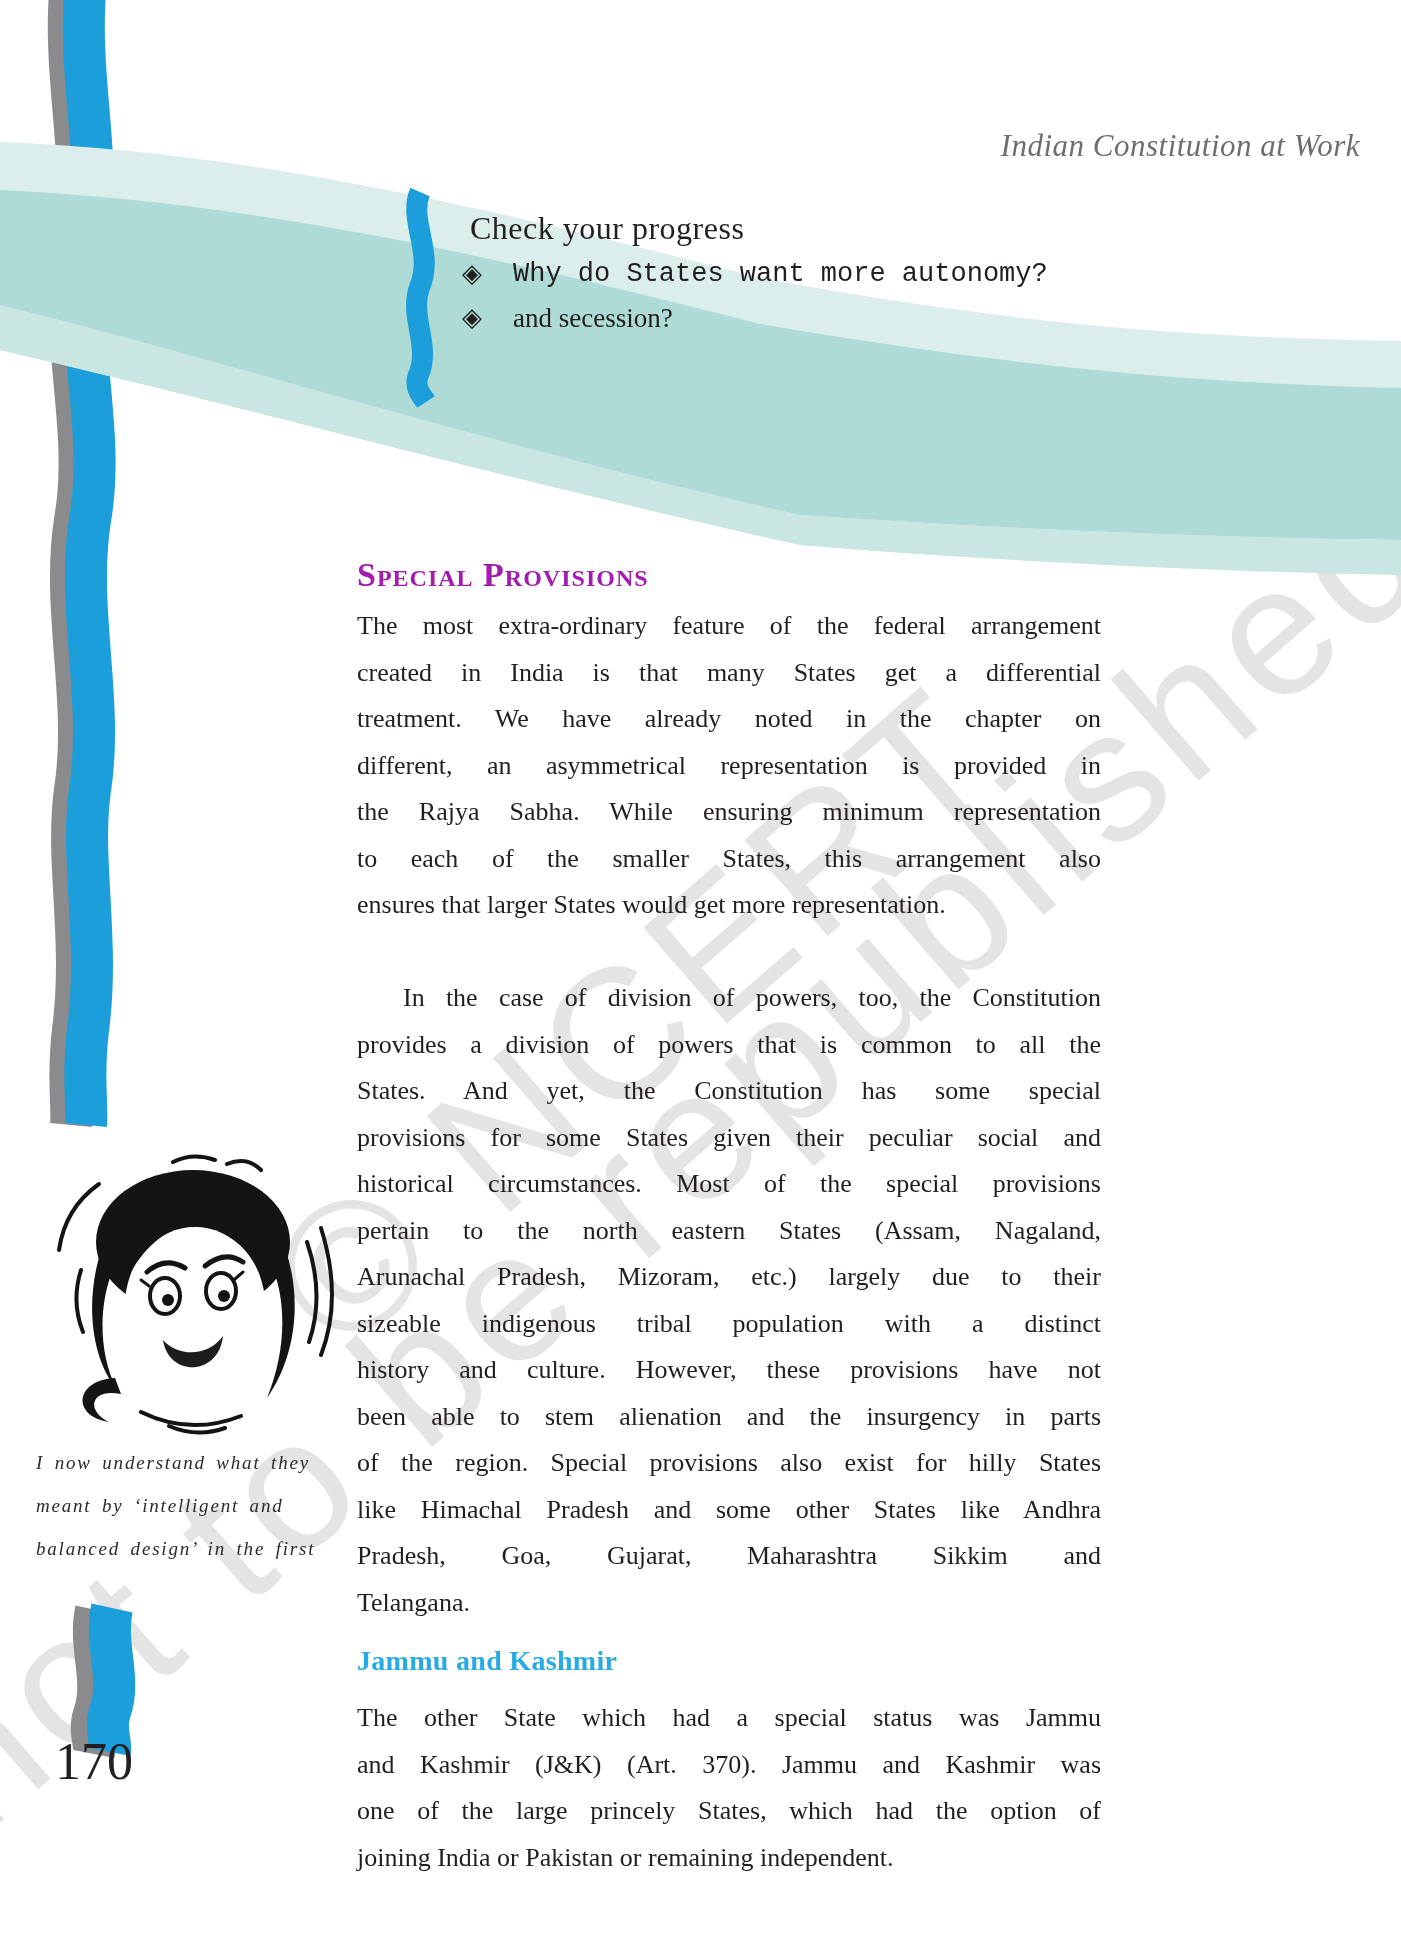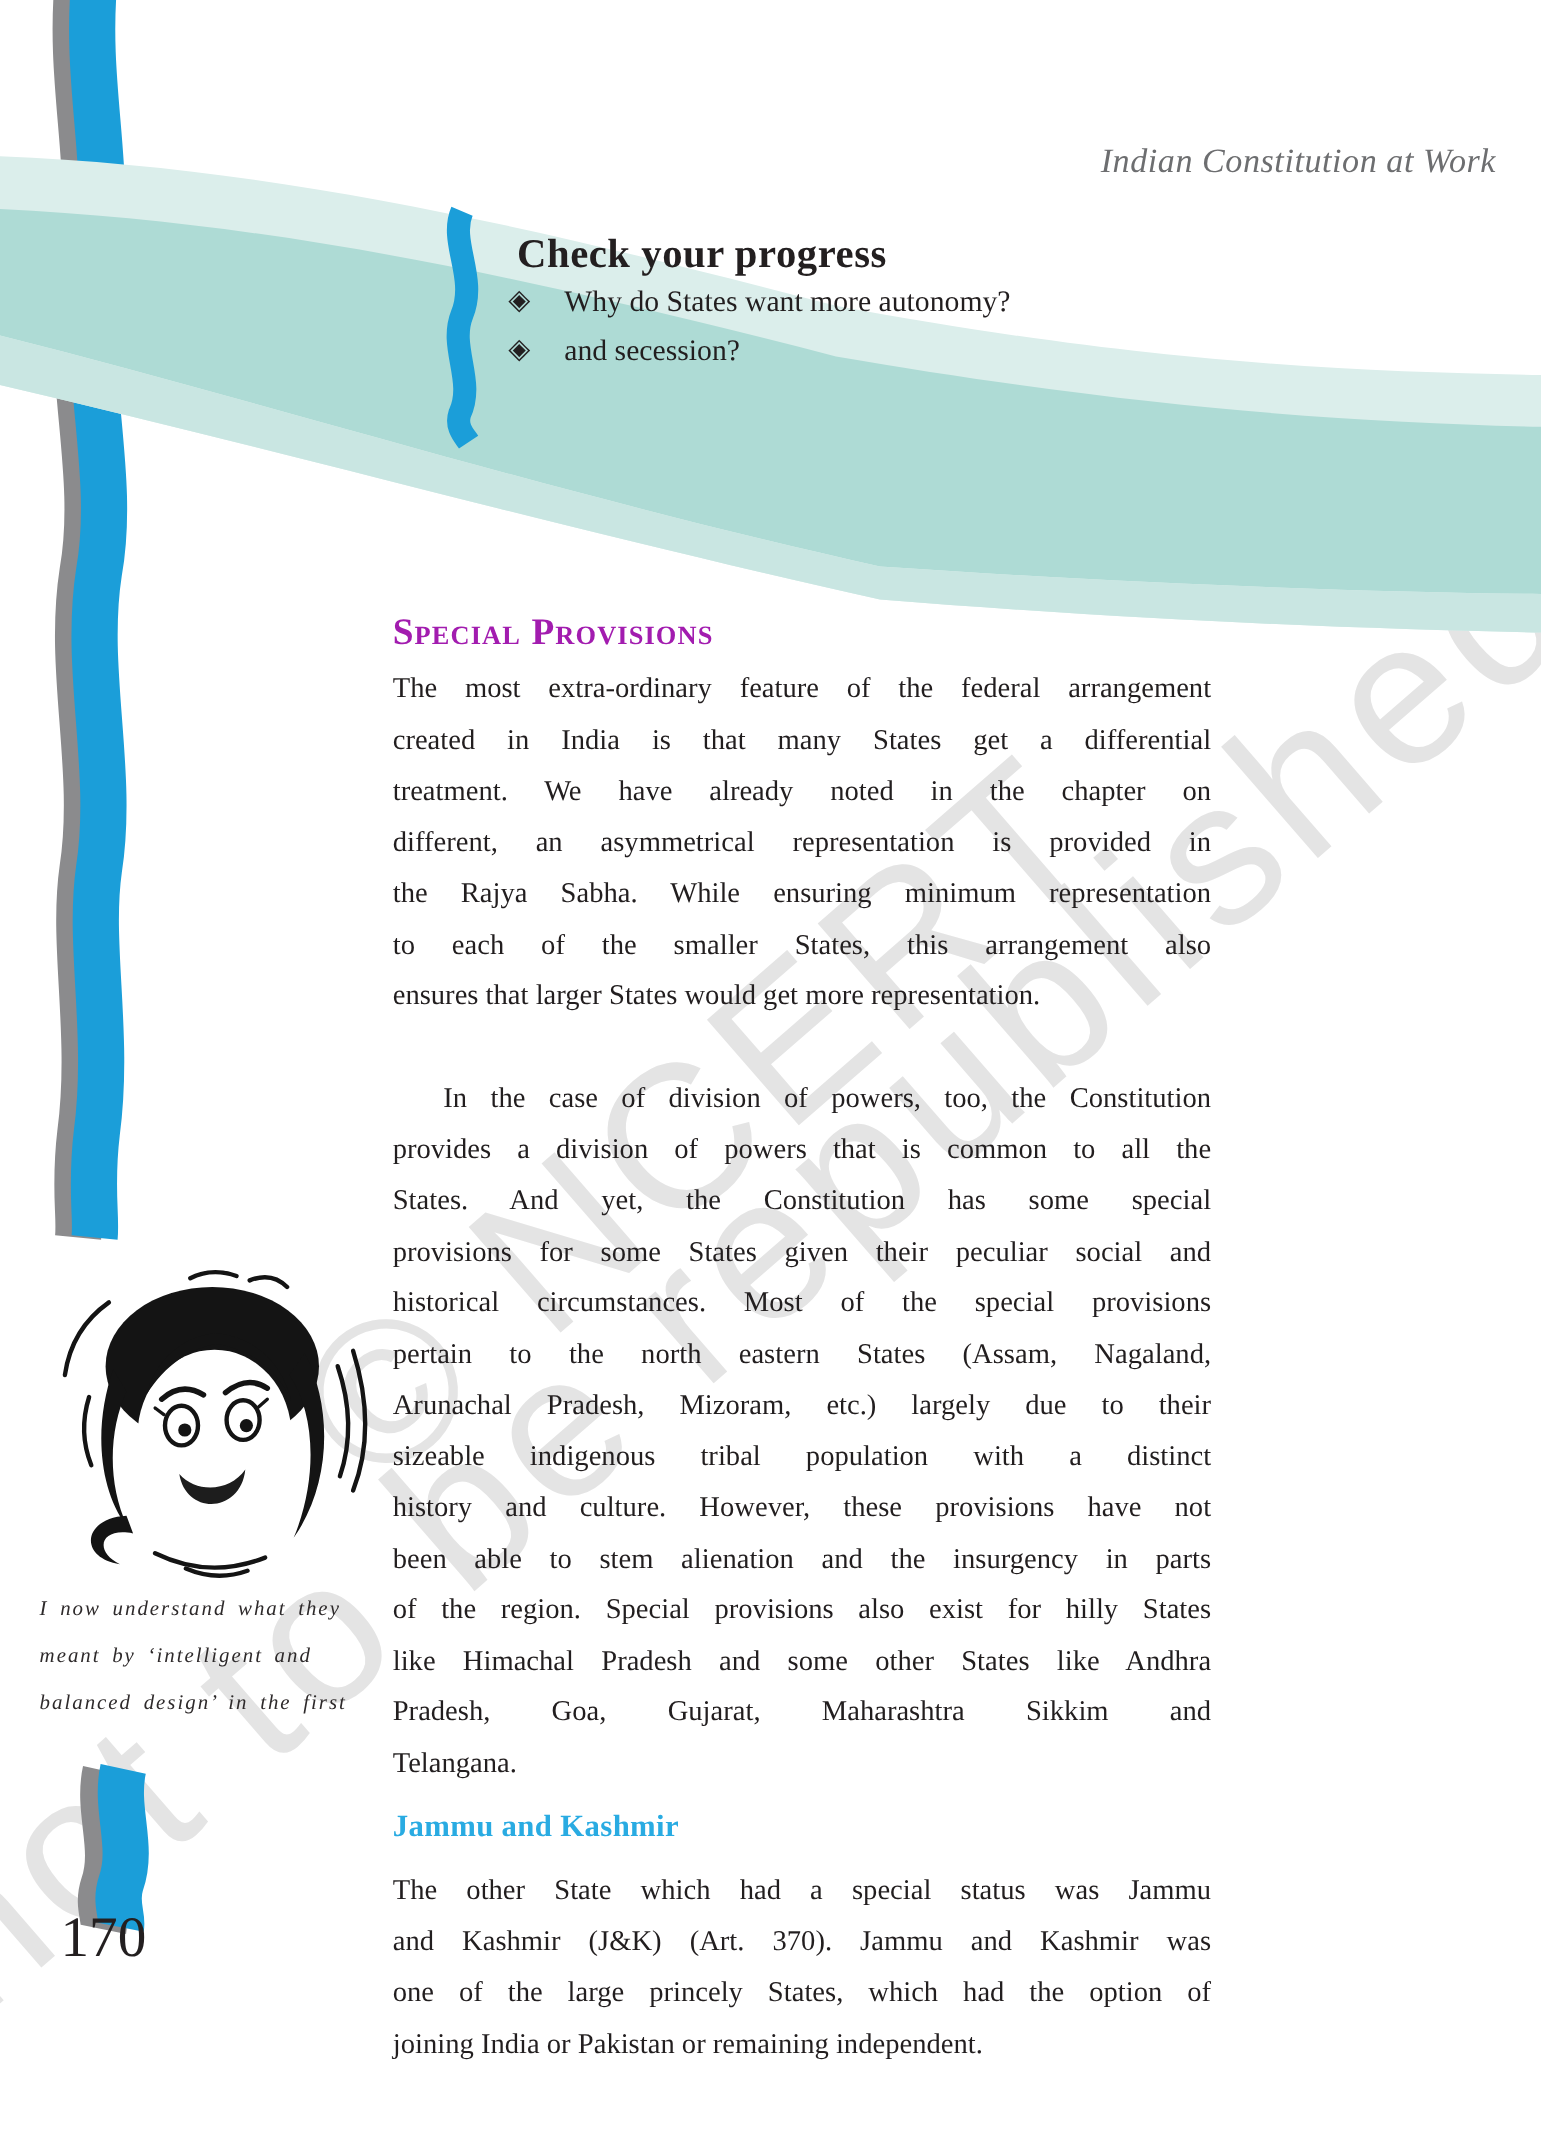--- a/index.html
+++ b/index.html
@@ -12,22 +12,22 @@
   .wm-a{left:300px;top:1195px;transform:rotate(-41deg);}
   .wm-b{left:-60px;top:1675px;transform:rotate(-41deg);}
   
   .ribbon-svg{position:absolute;left:0;top:0;z-index:1;}
   .band-svg{position:absolute;left:0;top:0;z-index:2;}
   .face-svg{position:absolute;left:45px;top:1150px;z-index:3;}
   
   .running-header{position:absolute;right:41px;top:128px;z-index:3;font-style:italic;
       font-size:31px;color:#6d6e70;letter-spacing:0.5px;}
   
-  .cyp-title{position:absolute;left:470px;top:210px;z-index:3;font-weight:bold;
-      font-size:37px;letter-spacing:0.5px;color:#231f20;}
+  .cyp-title{position:absolute;left:470px;top:210px;z-index:3;font-weight:normal;
+      font-size:32px;letter-spacing:0.5px;color:#231f20;}
   .cyp-item{position:absolute;z-index:3;}
   .cyp-diamond{position:absolute;z-index:3;font-size:26px;color:#231f20;
       font-family:"DejaVu Sans",sans-serif;}
   .cyp-lines .ln{line-height:44px;height:44px;white-space:nowrap;font-size:27px;}
   
   .sp-heading{position:absolute;left:357px;top:556px;z-index:3;color:#a21caf;
       font-variant:small-caps;font-weight:bold;font-size:34px;letter-spacing:1px;}
   .jk-heading{position:absolute;left:357px;top:1645px;z-index:3;color:#29abe2;
       font-weight:bold;font-size:28px;letter-spacing:0.3px;}
   
@@ -67,21 +67,21 @@
     <path d="M0,305 C250,368 500,448 800,515 C1050,532 1250,538 1401,540
              L1401,575 C1250,572 1050,565 800,545 C500,478 250,408 0,350 Z" fill="#c9e6e2"></path>
     <path d="M420,192 C408,220 434,252 420,286 C408,316 432,346 418,376 C414,388 422,396 426,402" fill="none" stroke="#1b9ed9" stroke-width="21"></path>
   </svg>
 
   <div class="running-header">Indian Constitution at Work</div>
 
   <div class="cyp-title">Check your progress</div>
 
   <span class="cyp-diamond" style="left:462px;top:258px;">◈</span>
-  <div class="cyp-item cyp-lines" style="left:513px;top:252px;">
+  <div class="cyp-item cyp-lines" style="left:513px;top:252px;font-family:Liberation Mono, monospace;">
       <div class="ln">Why do States want more autonomy?</div>
     </div>
 
   <span class="cyp-diamond" style="left:462px;top:302px;">◈</span>
   <div class="cyp-item cyp-lines" style="left:513px;top:296px;">
       <div class="ln">and secession?</div>
     </div>
 
   <div class="sp-heading">Special Provisions</div>
 

